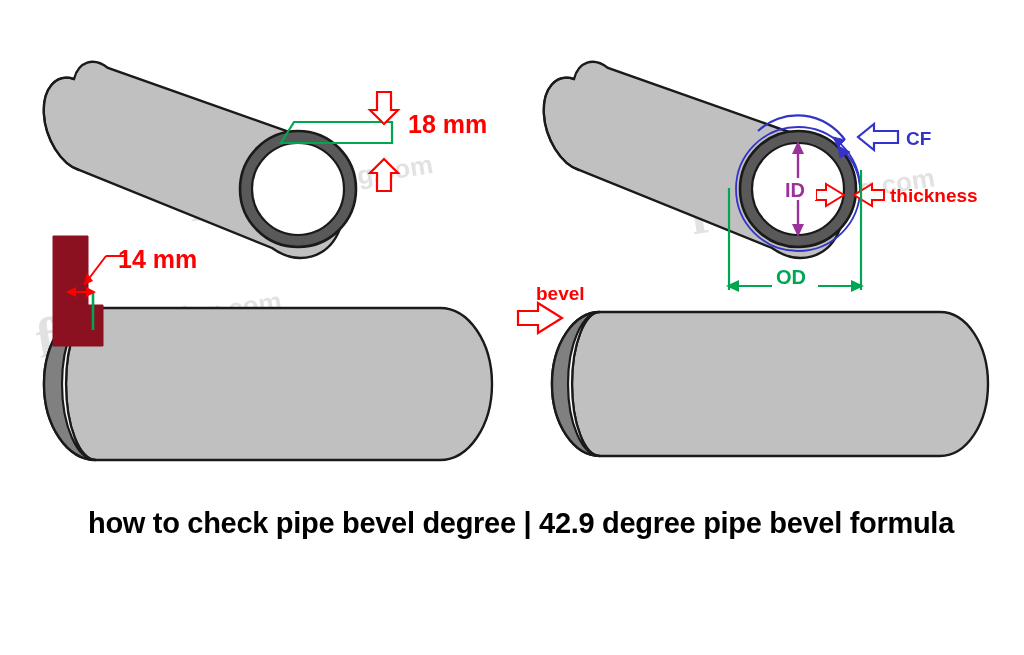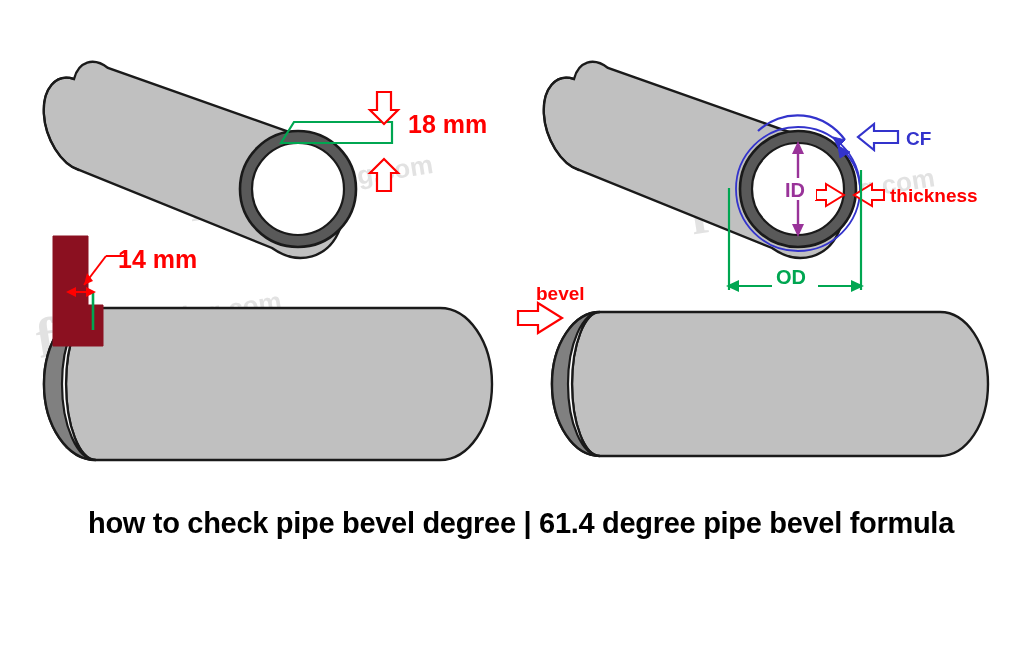--- a/index.html
+++ b/index.html
@@ -209,15 +209,15 @@
                A 32 72 0 0 1 600 312 Z" fill="#ffffff" stroke="#1a1a1a" stroke-width="2.2"></path>
 
       <g>
         <path d="M 538 311 L 538 303 L 562 318 L 538 333 L 538 325 L 518 325 L 518 311 Z" fill="#ffffff" stroke="#ff0000" stroke-width="2.2"></path>
         <text class="lbl" x="536" y="300" font-size="19" fill="#ff0000">bevel</text>
       </g>
     </g>
 
   </svg>
 
-  <div class="caption">how to check pipe bevel degree | 61.4 degree pipe bevel formula</div>
+  <div class="caption">how to check pipe bevel degree | 42.9 degree pipe bevel formula</div>
 
 </div>
 
 </body></html>

